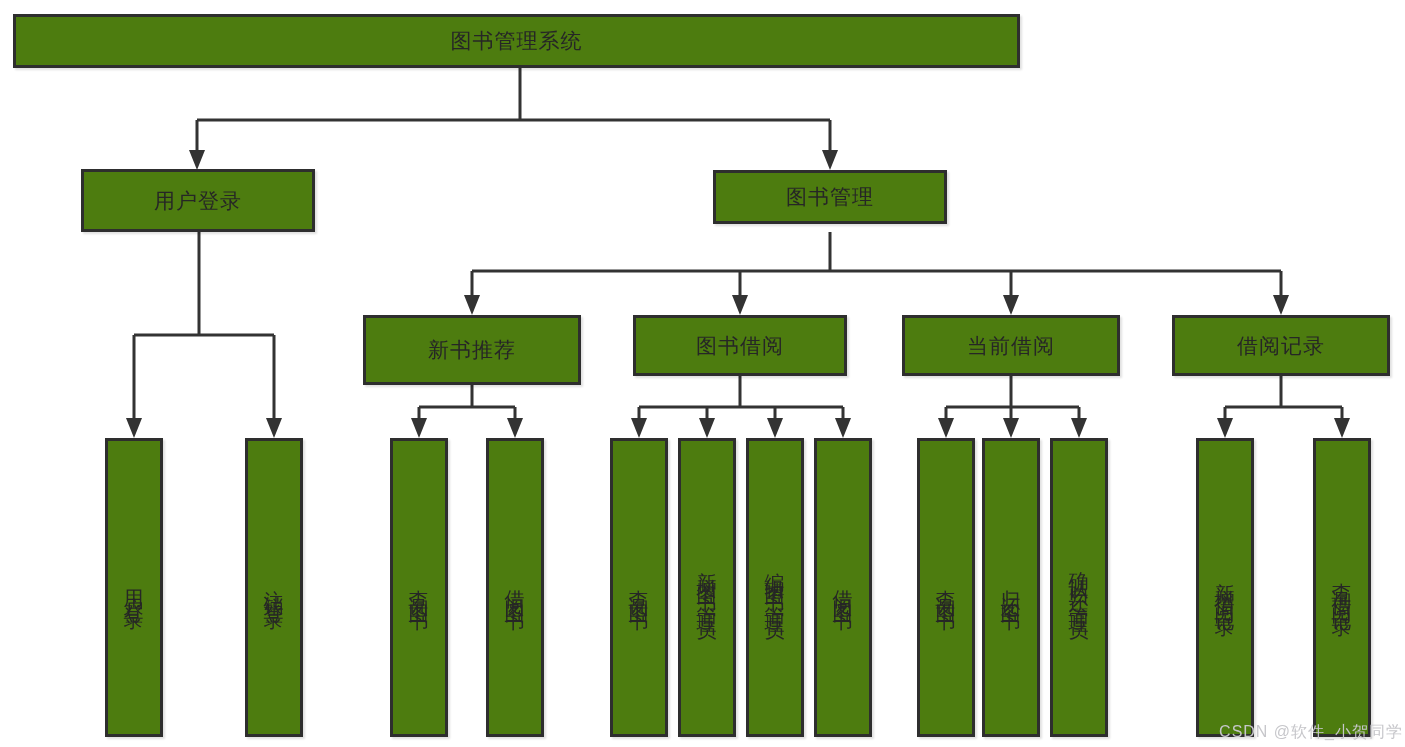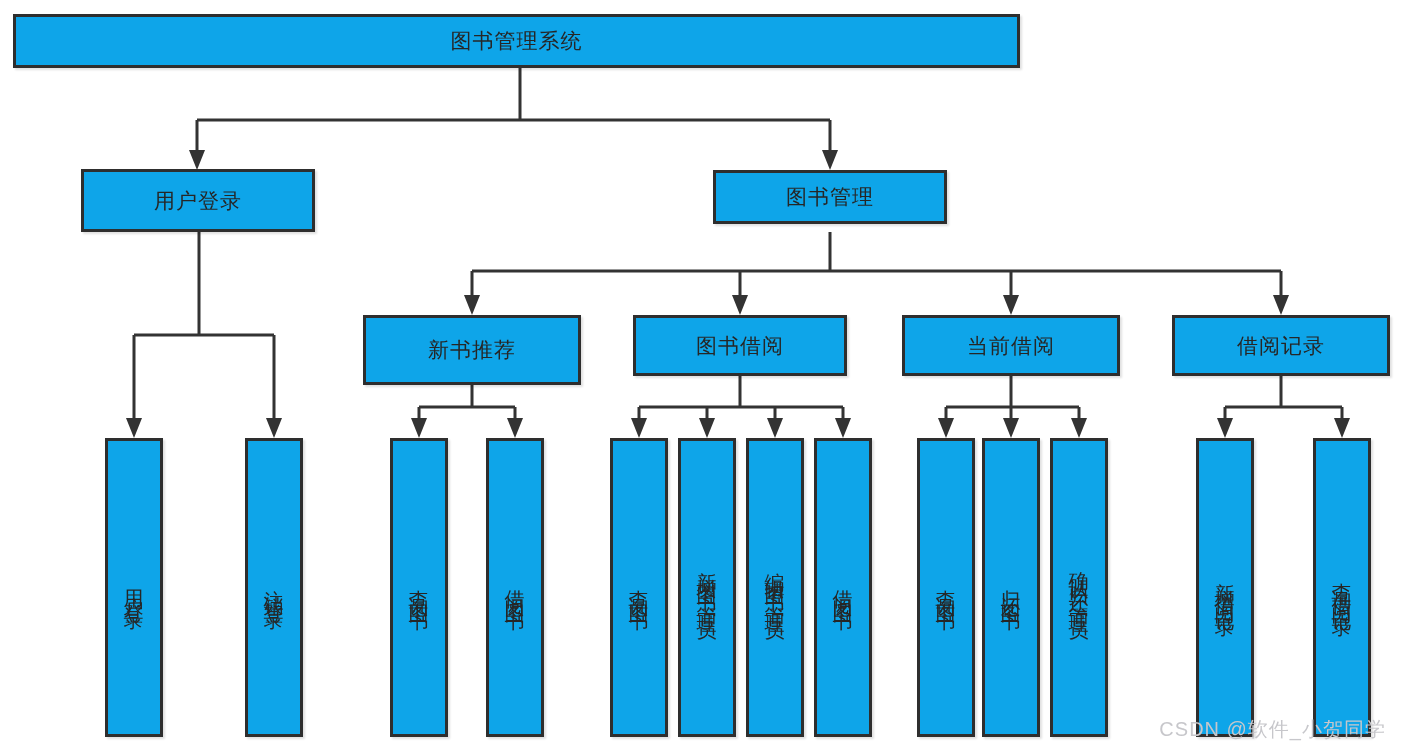--- a/index.html
+++ b/index.html
@@ -7,21 +7,21 @@
     position:relative;
     width:1405px;height:747px;
     background:#ffffff;
     font-family:"Liberation Sans","DejaVu Sans",sans-serif;
     overflow:hidden;
   }
   #connectors{position:absolute;left:0;top:0;width:1405px;height:747px;z-index:1;}
   .node{
     position:absolute;
     box-sizing:border-box;
-    background:#0ea5e9;
+    background:#4d7c0f;
     border:3px solid #2e2e2e;
     display:flex;align-items:center;justify-content:center;
     z-index:2;
     box-shadow:2px 2px 2px rgba(0,0,0,0.12);
   }
   .node .lbl{
     color:#262626;
     font-size:21px;
     letter-spacing:1px;
     white-space:nowrap;
@@ -29,23 +29,23 @@
   .node.vert .lbl{
     writing-mode:vertical-rl;
     text-orientation:mixed;
     white-space:normal;
     font-size:20px;
     letter-spacing:7px;
     line-height:1;
   }
   #watermark{
     position:absolute;
-    right:19px;bottom:4px;
+    right:2px;bottom:4px;
     z-index:3;
-    font-size:20px;
+    font-size:16px;
     color:#c7c7cb;
     letter-spacing:1px;
   }
 </style>
 </head>
 <body>
 
 <div id="canvas">
 
   <svg id="connectors" viewBox="0 0 1405 747" xmlns="http://www.w3.org/2000/svg">

